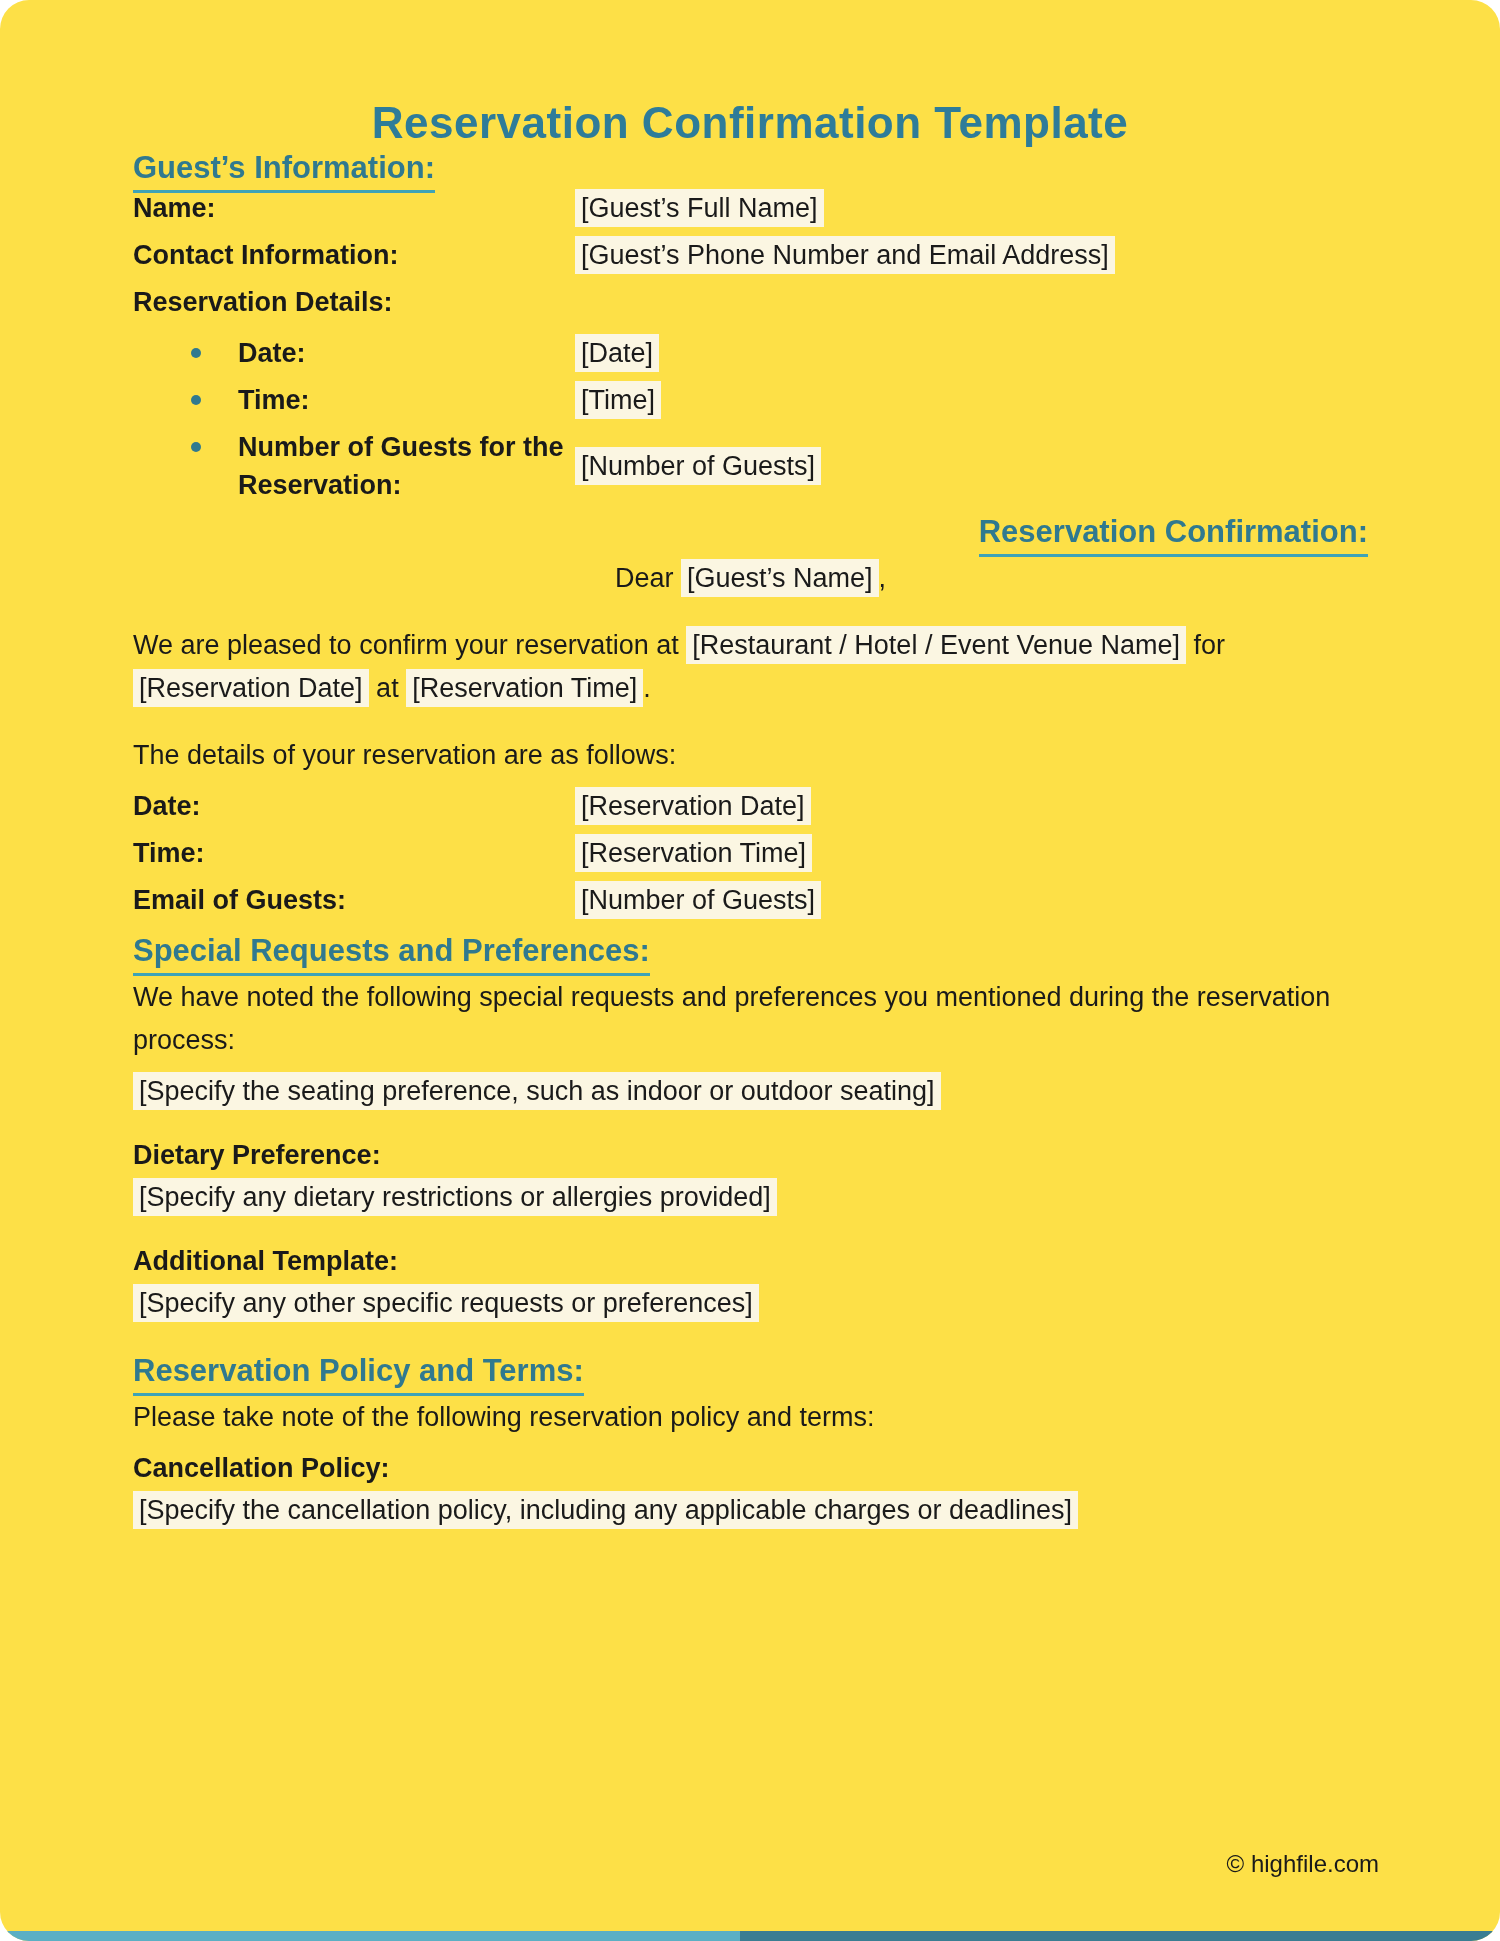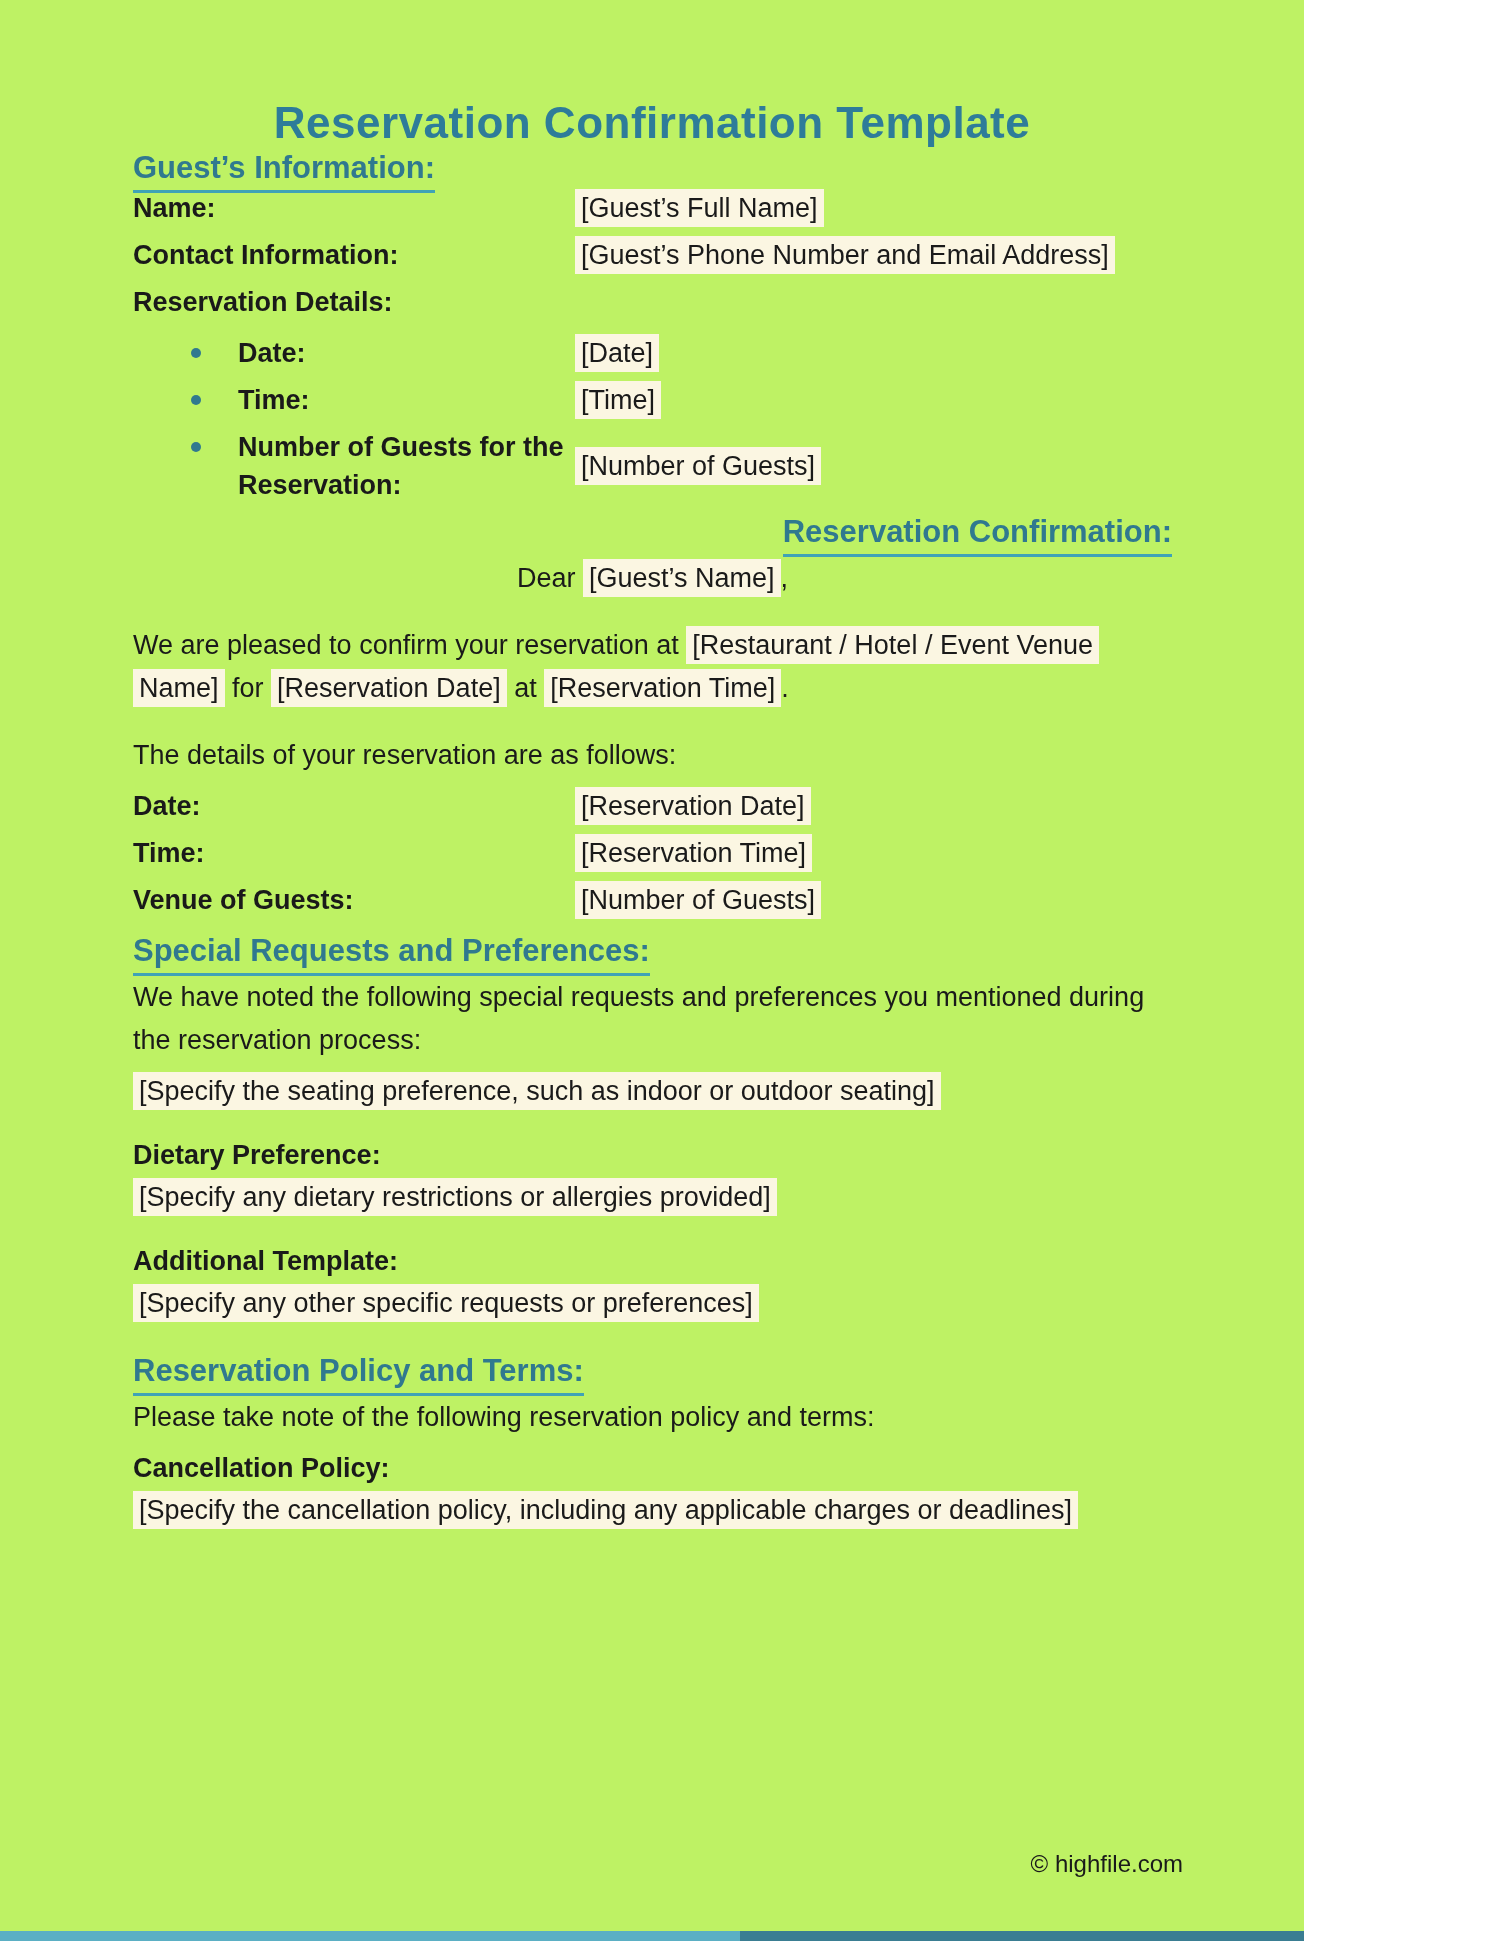--- a/index.html
+++ b/index.html
@@ -1,22 +1,23 @@
 <!DOCTYPE html>
 <html><head>
 <meta charset="utf-8">
 <style>
   html,body { margin:0; padding:0; background:#ffffff; }
   .page {
     position:relative;
-    width:1304px; height:1941px;
-    background:#bef264;
+    width:1500px; height:1941px;
+    background:#fde047;
     font-family:"Liberation Sans", sans-serif;
     color:#1a1a1a;
     overflow:hidden;
+    border-radius:29px;
   }
   .content { margin:0 132px 0 133px; }
 
   h1.doc-title {
     margin:96px 0 0 0;
     text-align:center;
     font-size:44px;
     line-height:53px;
     font-weight:700;
     color:#2e7c99;
@@ -135,21 +136,21 @@
         <div class="field-label">Date:</div>
         <div class="field-value"><span class="hl">[Reservation Date]</span></div>
       </div>
 
       <div class="field-row">
         <div class="field-label">Time:</div>
         <div class="field-value"><span class="hl">[Reservation Time]</span></div>
       </div>
 
       <div class="field-row">
-        <div class="field-label">Venue of Guests:</div>
+        <div class="field-label">Email of Guests:</div>
         <div class="field-value"><span class="hl">[Number of Guests]</span></div>
       </div>
     </section>
 
     <section>
       <h2 class="sec-heading h2-special"><span class="h2-inner">Special Requests and Preferences:</span></h2>
 
       <p class="para para-intro">We have noted the following special requests and preferences you mentioned during the reservation process:</p>
 
       <p class="sub-value"><span class="hl">[Specify the seating preference, such as indoor or outdoor seating]</span></p>

